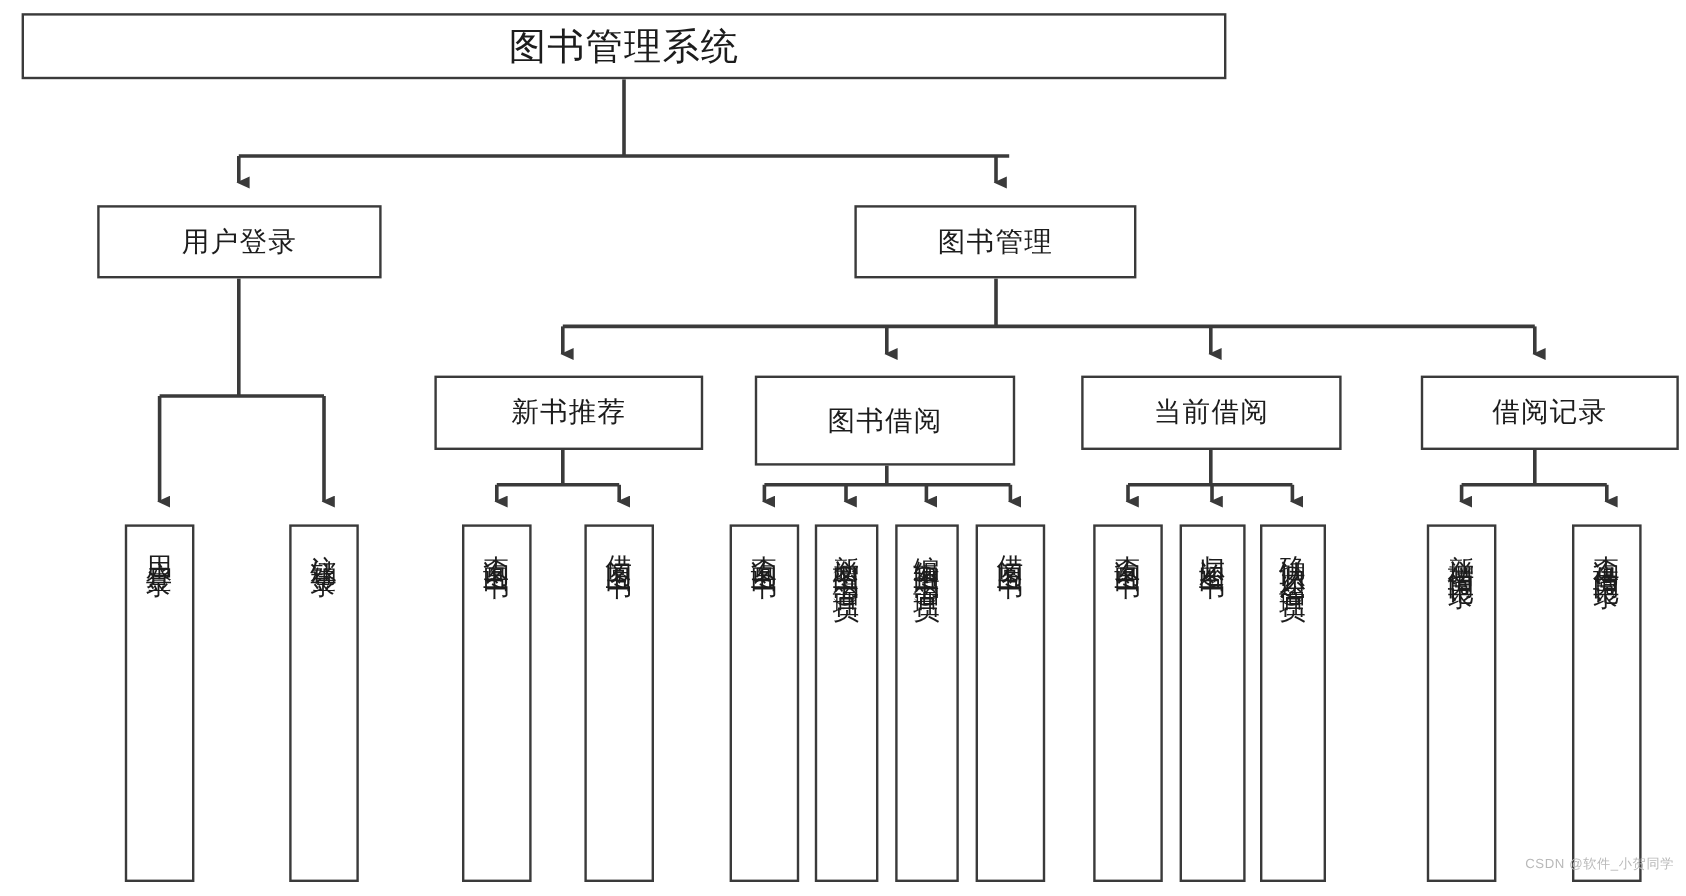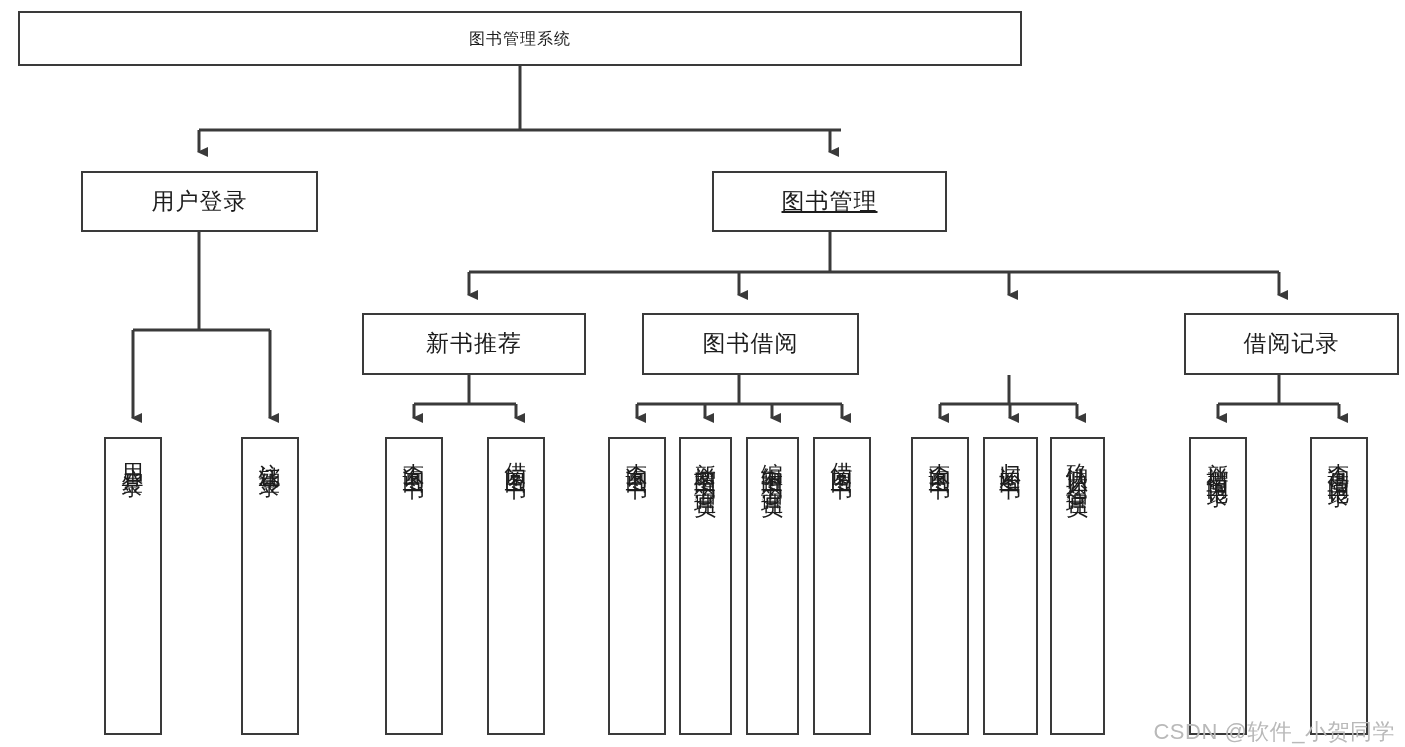--- a/index.html
+++ b/index.html
@@ -30,40 +30,40 @@
     display: flex;
     align-items: center;
     justify-content: center;
     color: #1c1c1c;
   }
   .node.horiz {
     font-size: 23px;
     letter-spacing: 1px;
     line-height: 1.2;
   }
-  .node.root { font-size: 16px; text-align: right; }
+  .node.root { font-size: 31px; text-align: right; }
   .node.leaf {
     font-size: 22px;
     align-items: flex-start;
     justify-content: center;
     padding-top: 6px;
   }
   .vtext {
     writing-mode: vertical-rl;
     text-orientation: upright;
     letter-spacing: 5px;
     line-height: 1.05;
     white-space: nowrap;
     text-align: left;
   }
   .watermark {
     position: absolute;
     right: 10px;
-    bottom: 0;
-    font-size: 22px;
+    bottom: 20px;
+    font-size: 11px;
     color: #b9b9b9;
     letter-spacing: 0.5px;
     white-space: nowrap;
   }
 </style>
 </head>
 <body>
 
 <div id="stage" style="background: rgb(255, 255, 255);">
 
@@ -117,29 +117,32 @@
     </g>
   </svg>
 
   <div class="node root horiz" style="left: 18px; top: 11px; width: 1004px; height: 55px; border-color: rgb(58, 58, 58); color: rgb(28, 28, 28);">
     <span>图书管理系统</span>
   </div>
 
   <div class="node horiz" style="left: 81px; top: 171px; width: 237px; height: 61px; border-color: rgb(58, 58, 58); color: rgb(28, 28, 28);">
     <span>用户登录</span>
   </div>
-  <div class="node horiz" style="left: 712px; top: 171px; width: 235px; height: 61px; border-color: rgb(58, 58, 58); color: rgb(28, 28, 28); text-decoration: underline;">
+  <div class="node horiz" style="left: 712px; top: 171px; width: 235px; height: 61px; border-color: rgb(58, 58, 58); color: rgb(28, 28, 28);">
     <span>图书管理</span>
   </div>
 
   <div class="node horiz" style="left: 362px; top: 313px; width: 224px; height: 62px; border-color: rgb(58, 58, 58); color: rgb(28, 28, 28);">
     <span>新书推荐</span>
   </div>
-  <div class="node horiz" style="left: 642px; top: 313px; width: 217px; height: 62px; border-color: rgb(58, 58, 58); color: rgb(28, 28, 28); text-align: center;">
+  <div class="node horiz" style="left: 629px; top: 313px; width: 217px; height: 75px; border-color: rgb(58, 58, 58); color: rgb(28, 28, 28); text-align: center;">
     <span>图书借阅</span>
+  </div>
+  <div class="node horiz" style="left: 901px; top: 313px; width: 217px; height: 62px; border-color: rgb(58, 58, 58); color: rgb(28, 28, 28);">
+    <span>当前借阅</span>
   </div>
   <div class="node horiz" style="left: 1172px; top: 313px; width: 215px; height: 62px; border-color: rgb(58, 58, 58); color: rgb(28, 28, 28); margin-left: 12px;">
     <span>借阅记录</span>
   </div>
 
   <div class="node leaf" style="left: 104px; top: 437px; width: 58px; height: 298px; border-color: rgb(58, 58, 58); color: rgb(28, 28, 28);">
     <span class="vtext">用户登录</span>
   </div>
   <div class="node leaf" style="left: 241px; top: 437px; width: 58px; height: 298px; border-color: rgb(58, 58, 58); color: rgb(28, 28, 28);">
     <span class="vtext">注销登录</span>

